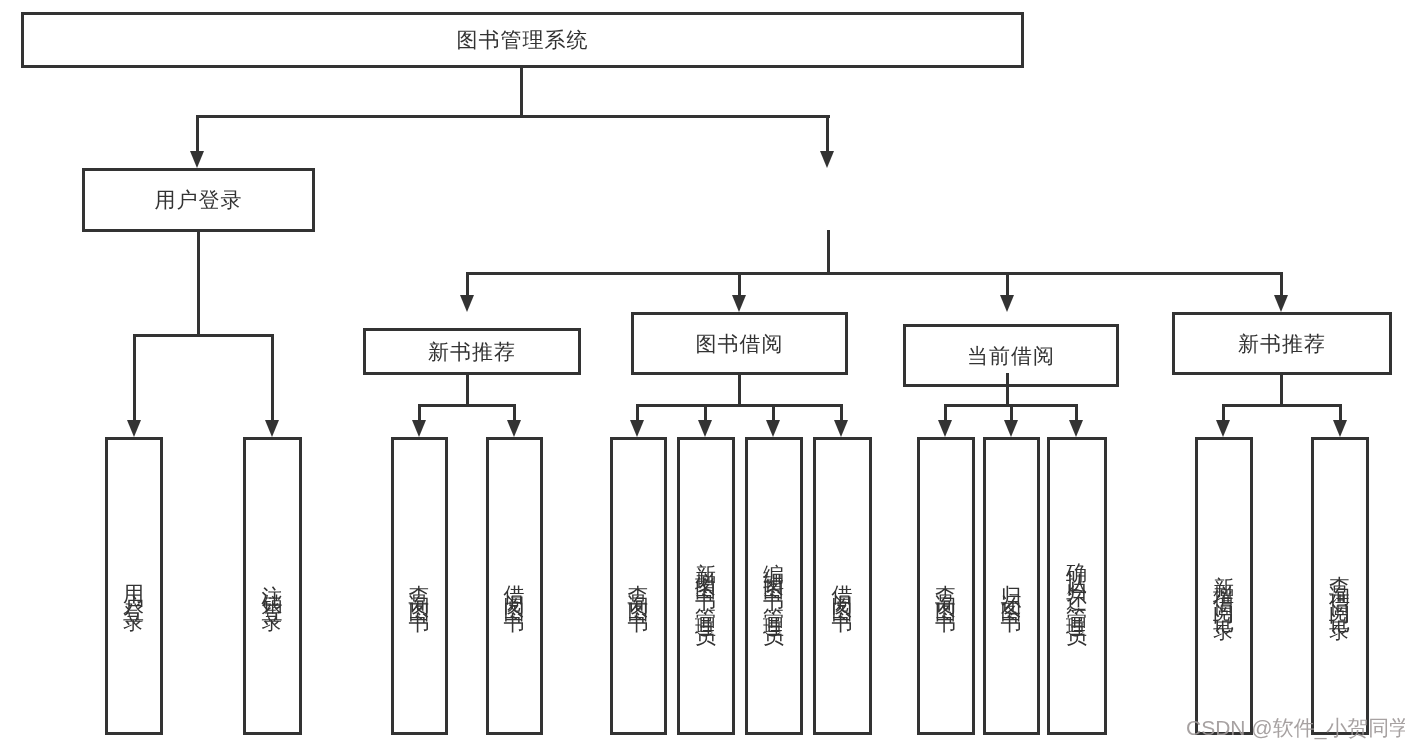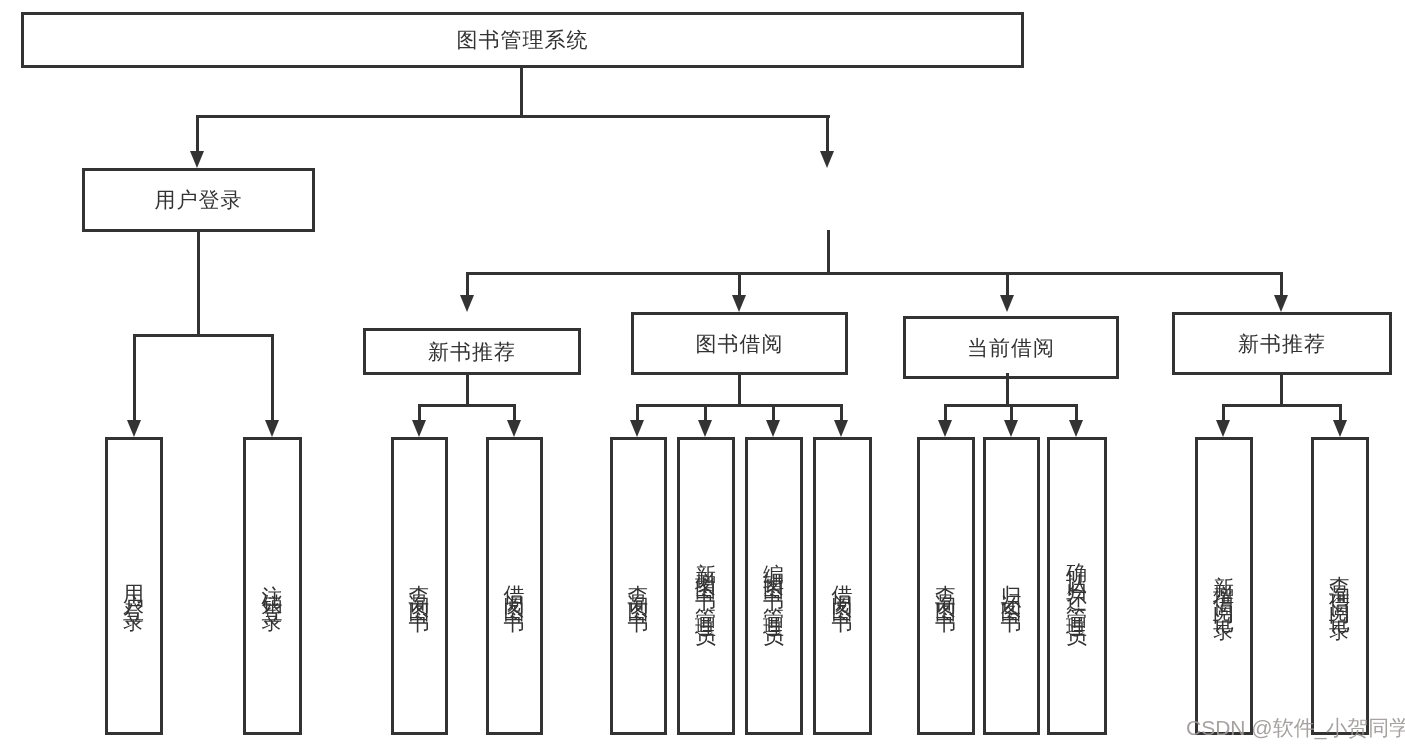--- a/index.html
+++ b/index.html
@@ -66,21 +66,21 @@
   <div class="box hbox" style="left:82px;top:168px;width:233px;height:64px">
     <span>用户登录</span>
   </div>
 
   <div class="box hbox" style="left:363px;top:328px;width:218px;height:47px">
     <span>新书推荐</span>
   </div>
   <div class="box hbox" style="left:631px;top:312px;width:217px;height:63px">
     <span>图书借阅</span>
   </div>
-  <div class="box hbox" style="left:903px;top:316px;width:216px;height:63px">
+  <div class="box hbox" style="left:903px;top:324px;width:216px;height:63px">
     <span>当前借阅</span>
   </div>
   <div class="box hbox" style="left:1172px;top:312px;width:220px;height:63px">
     <span>新书推荐</span>
   </div>
 
   <div class="box vbox" style="left:105px;top:437px;width:58px;height:298px">
     <span>用户登录</span>
   </div>
   <div class="box vbox" style="left:243px;top:437px;width:59px;height:298px">

